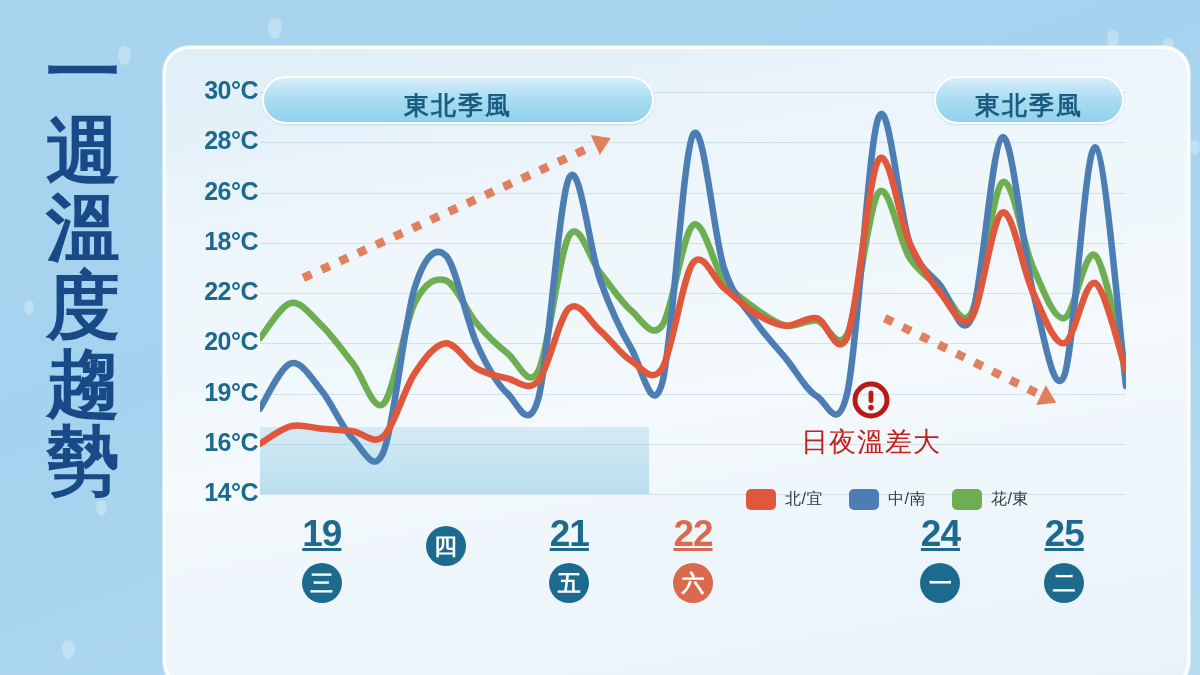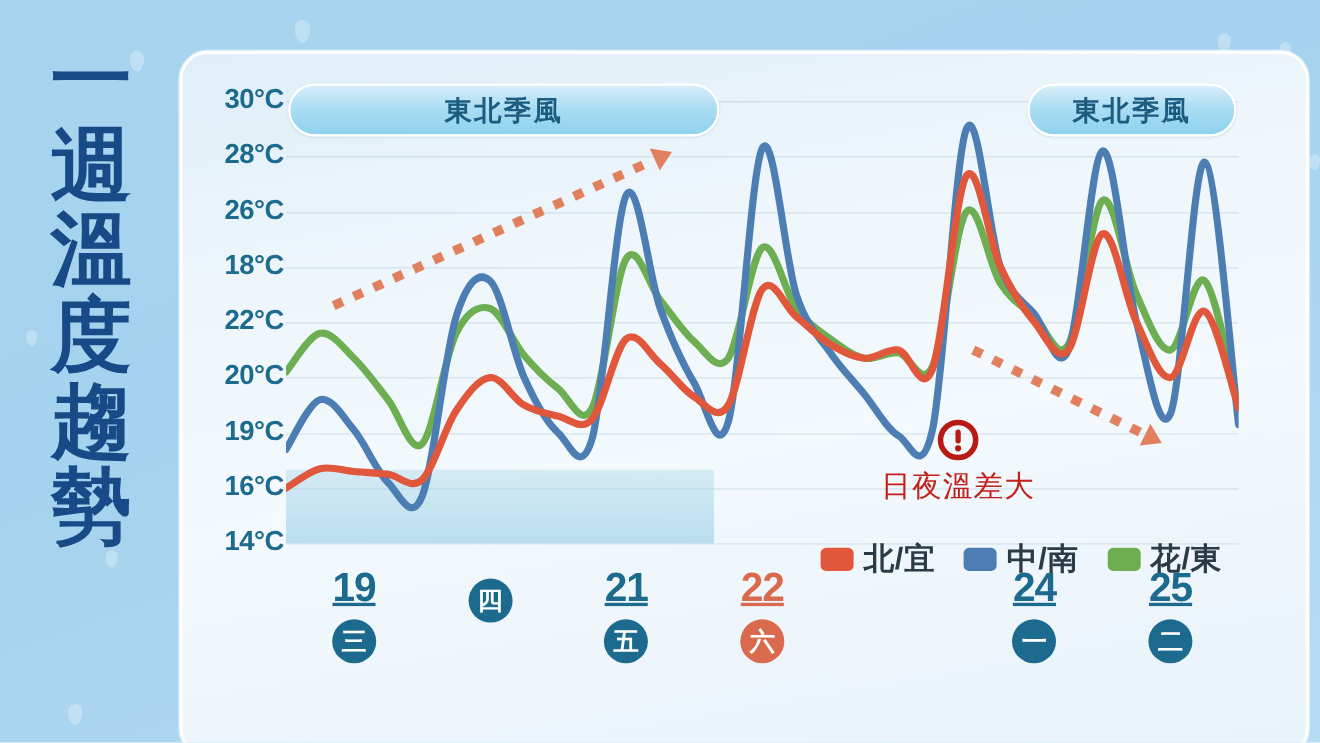--- a/index.html
+++ b/index.html
@@ -46,40 +46,40 @@
   .ylabel-wrap { position:absolute; left:0; width:92px; }
   
   #past-shade { position:absolute; left:94px; top:378px; width:389px; height:67px;
      background:linear-gradient(180deg,rgba(150,205,230,.32),rgba(140,200,228,.55)); }
   
   .monsoon {
     position:absolute; height:48px; border-radius:24px;
     background:linear-gradient(180deg,#d8eefa 0%,#a9dcf2 48%,#8fd2ee 100%);
     border:2px solid #fff;
     box-shadow:0 1px 2px rgba(60,120,160,.2);
-    display:flex; align-items:center; justify-content:center;
+    display:flex; align-items:flex-end; justify-content:center;
     font-size:25px; font-weight:bold; color:#1B5C80;
     letter-spacing:2px;
   }
   
   #lines { position:absolute; left:0; top:0; width:1027px; height:642px; }
   
   #warn {
     position:absolute; left:610px; top:331px; width:190px;
     display:flex; flex-direction:column; align-items:center;
   }
   #warn-icon { width:40px; height:40px; }
   #warn-text { margin-top:4px; font-size:27px; font-weight:normal;
                color:#C2201B; letter-spacing:1px; white-space:nowrap; }
   
   #legend { position:absolute; left:580px; top:440px; display:flex;
             align-items:center; gap:26px; }
   .lg-item { display:flex; align-items:center; gap:9px; }
   .lg-swatch { width:30px; height:21px; border-radius:5px; }
-  .lg-label { font-size:28px; font-weight:bold; color:#2b3b45; letter-spacing:.5px; }
+  .lg-label { font-size:16px; font-weight:normal; color:#2b3b45; letter-spacing:.5px; }
   
   #dates { position:absolute; left:94px; top:466px; width:866px; height:130px; }
   .date-col { position:absolute; width:110px; text-align:center; }
   .date-num { font-size:37px; font-weight:bold; line-height:1; letter-spacing:-1px;text-decoration:underline; }
   .date-badge {
     margin:11px auto 0; width:40px; height:40px; border-radius:50%;
     display:flex; align-items:center; justify-content:center;
     color:#fff; font-size:23px; font-weight:bold;
     font-family:"DejaVu Sans","Liberation Sans",sans-serif;
   }

